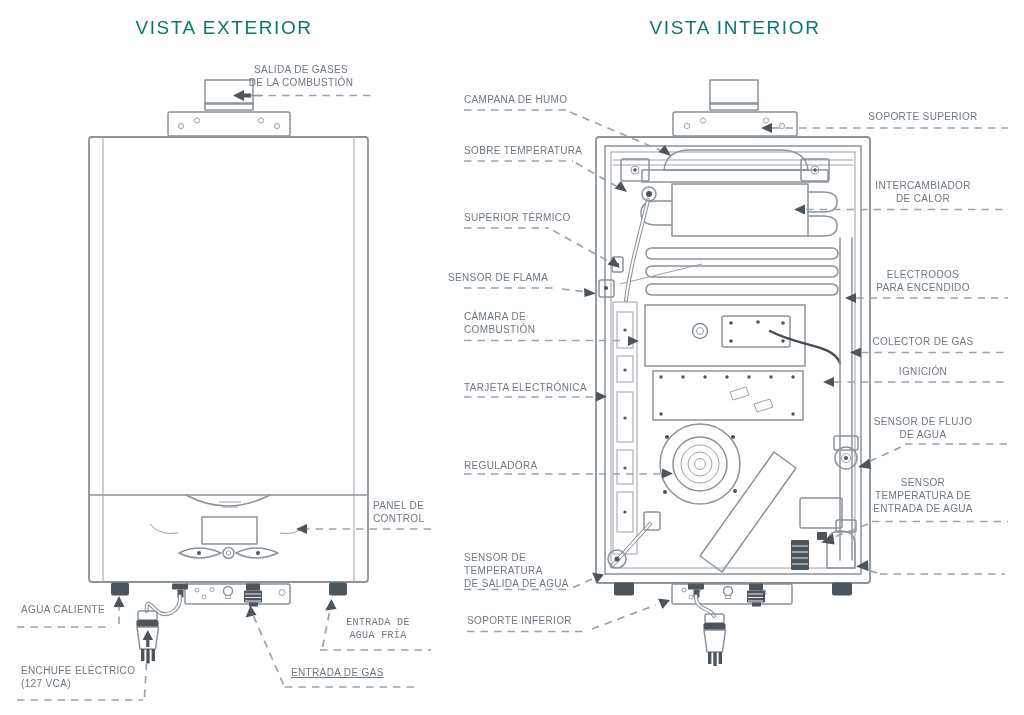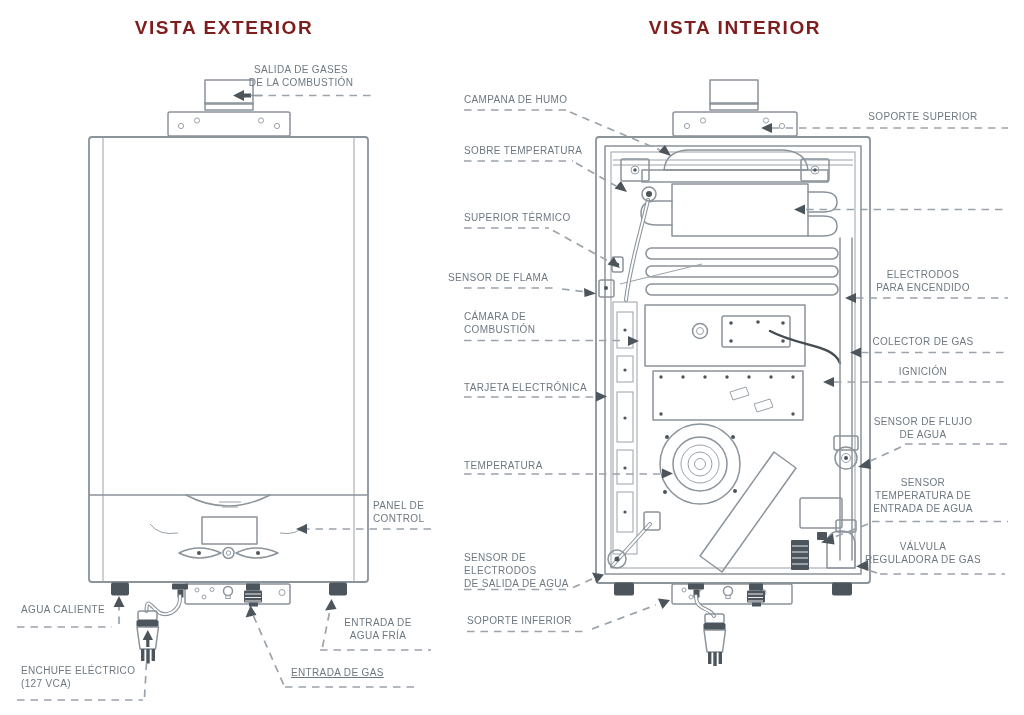--- a/index.html
+++ b/index.html
@@ -1,23 +1,23 @@
 <!DOCTYPE html>
 <html><head>
 <meta charset="utf-8">
 <style>
   html,body{margin:0;padding:0;background:#fff;}
   .canvas{position:relative;width:1024px;height:715px;background:#ffffff;
           font-family:"Liberation Sans",sans-serif;overflow:hidden;}
   svg.art{position:absolute;left:0;top:0;}
-  .title{position:absolute;width:300px;text-align:center;font-weight:bold;
-         font-size:19px;letter-spacing:1.6px;color:#7f1d1d;}
+  .title{position:absolute;width:300px;text-align:center;font-weight:normal;
+         font-size:19px;letter-spacing:1.6px;color:#0f766e;}
   .lbl{position:absolute;font-size:10px;line-height:13px;letter-spacing:.35px;
        color:#6e7882;white-space:pre-line;}
-  .r{text-align:center;} .c{text-align:center;}
+  .r{text-align:center;} .c{text-align:center;font-family:Liberation Mono, monospace;}
   
   .ln{fill:none;stroke:#8b939b;stroke-width:1.5;stroke-linecap:round;stroke-linejoin:round;}
   .ln2{fill:none;stroke:#8b939b;stroke-width:1.8;stroke-linejoin:round;}
   .thin{fill:none;stroke:#9aa2aa;stroke-width:1;}
   .dk{fill:#4d555c;stroke:none;}
   .pipe{fill:none;stroke:#8b939b;stroke-width:4;stroke-linecap:round;}
   .pipein{fill:none;stroke:#ffffff;stroke-width:1.9;stroke-linecap:round;}
   .ds{fill:none;stroke:#9aa3ab;stroke-width:1.7;stroke-dasharray:7.5 6;stroke-linecap:butt;}
   .rib{stroke:#ffffff;stroke-width:.9;}
   .cable{fill:none;stroke:#454c52;stroke-width:2.4;stroke-linecap:round;}
@@ -365,32 +365,32 @@
 AGUA FRÍA</div>
   <div class="lbl" style="left:291px;top:666px;text-decoration:underline;">ENTRADA DE GAS</div>
 
   <div class="lbl" style="left:464px;top:93px;">CAMPANA DE HUMO</div>
   <div class="lbl" style="left:464px;top:144px;">SOBRE TEMPERATURA</div>
   <div class="lbl" style="left:464px;top:211px;">SUPERIOR TÉRMICO</div>
   <div class="lbl" style="left:448px;top:271px;">SENSOR DE FLAMA</div>
   <div class="lbl" style="left:464px;top:310px;">CÁMARA DE
 COMBUSTIÓN</div>
   <div class="lbl" style="left:464px;top:381px;">TARJETA ELECTRÓNICA</div>
-  <div class="lbl" style="left:464px;top:459px;">TEMPERATURA</div>
+  <div class="lbl" style="left:464px;top:459px;">REGULADORA</div>
   <div class="lbl" style="left:464px;top:551px;">SENSOR DE
-ELECTRODOS
+TEMPERATURA
 DE SALIDA DE AGUA</div>
   <div class="lbl" style="left:467px;top:614px;">SOPORTE INFERIOR</div>
 
   <div class="lbl r" style="left:838px;top:110px;width:170px;">SOPORTE SUPERIOR</div>
+  <div class="lbl r" style="left:838px;top:179px;width:170px;">INTERCAMBIADOR
+DE CALOR</div>
   <div class="lbl r" style="left:838px;top:268px;width:170px;">ELECTRODOS
 PARA ENCENDIDO</div>
   <div class="lbl r" style="left:838px;top:335px;width:170px;">COLECTOR DE GAS</div>
   <div class="lbl r" style="left:838px;top:365px;width:170px;">IGNICIÓN</div>
   <div class="lbl r" style="left:838px;top:415px;width:170px;">SENSOR DE FLUJO
 DE AGUA</div>
   <div class="lbl r" style="left:838px;top:476px;width:170px;">SENSOR
 TEMPERATURA DE
 ENTRADA DE AGUA</div>
-  <div class="lbl r" style="left:838px;top:540px;width:170px;">VÁLVULA
-REGULADORA DE GAS</div>
 
 </div>
 
 </body></html>

